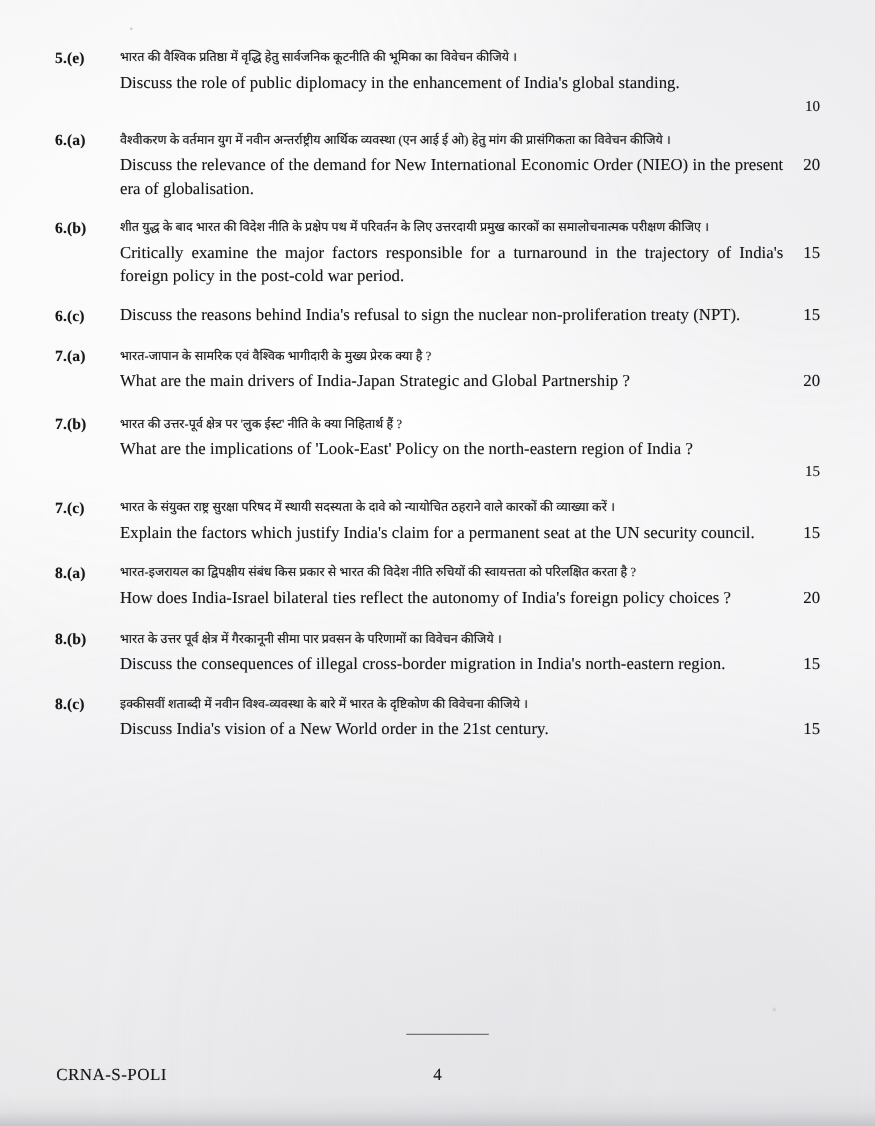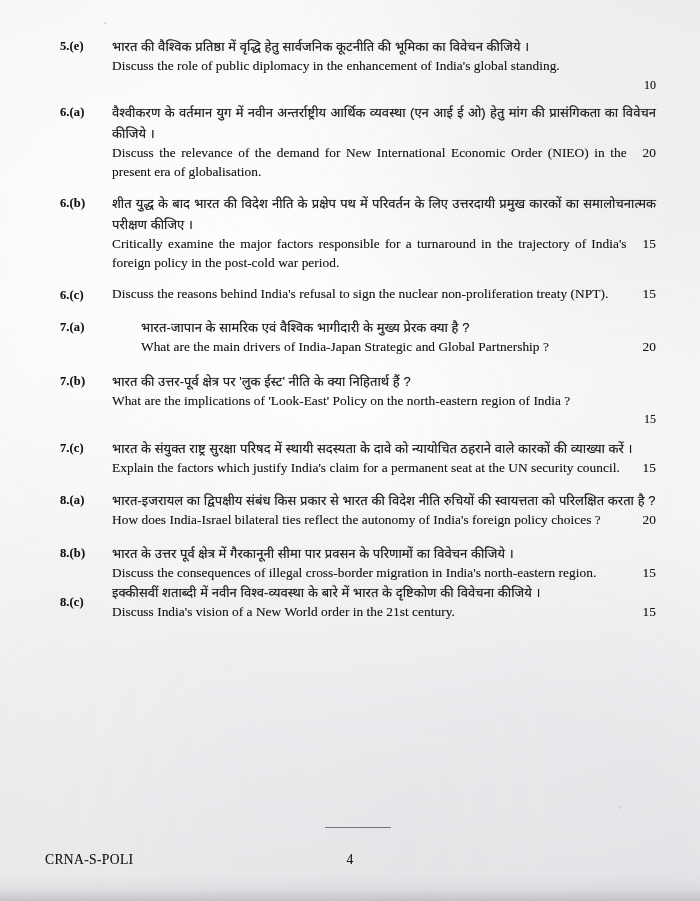--- a/index.html
+++ b/index.html
@@ -49,21 +49,21 @@
     position: absolute;
     inset: 0;
     padding: 0;
   }
 
   
   .qblock {
     position: relative;
     display: flex;
     align-items: flex-start;
-    padding-left: 60px;
+    padding-left: 44px;
     padding-right: 44px;
   }
 
   .qnum {
     flex: 0 0 auto;
     width: 52px;
     font-weight: bold;
     font-size: 12.5px;
     line-height: 18px;
     letter-spacing: 0.1px;
@@ -72,22 +72,22 @@
     color: #161616;
     text-shadow: 0 0 0.6px rgba(40,40,40,0.45);
   }
 
   .qbody {
     flex: 1 1 auto;
     min-width: 0;
   }
 
   .hi {
-    font-family: Liberation Sans, sans-serif;
-    font-size: 13px;
+    font-family: Liberation Serif, serif;
+    font-size: 10px;
     line-height: 21px;
     color: #1b1b1b;
     letter-spacing: 0.05px;
     margin: 0;
     text-shadow: 0 0 0.7px rgba(35,35,35,0.5);
   }
 
   .hi.just {
     text-align: justify;
     text-align-last: left;
@@ -224,21 +224,21 @@
     <div class="qblock" style="margin-top:13px;">
       <div class="qnum">6.(c)</div>
       <div class="qbody">
         <div class="clearfix">
           <span class="marks-inline">15</span>
           <p class="en just">Discuss the reasons behind India's refusal to sign the nuclear non-proliferation treaty (NPT).</p>
         </div>
       </div>
     </div>
 
-    <div class="qblock" style="margin-top:13px;gap:29px;">
+    <div class="qblock" style="margin-top:13px;">
       <div class="qnum">7.(a)</div>
       <div class="qbody">
         <p class="hi">भारत-जापान के सामरिक एवं वैश्विक भागीदारी के मुख्य प्रेरक क्या है ?</p>
         <div class="clearfix">
           <span class="marks-inline" style="padding-left:30px;">20</span>
           <p class="en">What are the main drivers of India-Japan Strategic and Global Partnership ?</p>
         </div>
       </div>
     </div>
 
@@ -277,21 +277,21 @@
       <div class="qnum">8.(b)</div>
       <div class="qbody">
         <p class="hi">भारत के उत्तर पूर्व क्षेत्र में गैरकानूनी सीमा पार प्रवसन के परिणामों का विवेचन कीजिये ।</p>
         <div class="clearfix">
           <span class="marks-inline">15</span>
           <p class="en just">Discuss the consequences of illegal cross-border migration in India's north-eastern region.</p>
         </div>
       </div>
     </div>
 
-    <div class="qblock" style="align-items:center;">
+    <div class="qblock" style="margin-top:13px;">
       <div class="qnum">8.(c)</div>
       <div class="qbody">
         <p class="hi">इक्कीसवीं शताब्दी में नवीन विश्व-व्यवस्था के बारे में भारत के दृष्टिकोण की विवेचना कीजिये ।</p>
         <div class="clearfix">
           <span class="marks-inline" style="padding-left:30px;">15</span>
           <p class="en">Discuss India's vision of a New World order in the 21st century.</p>
         </div>
       </div>
     </div>
 

